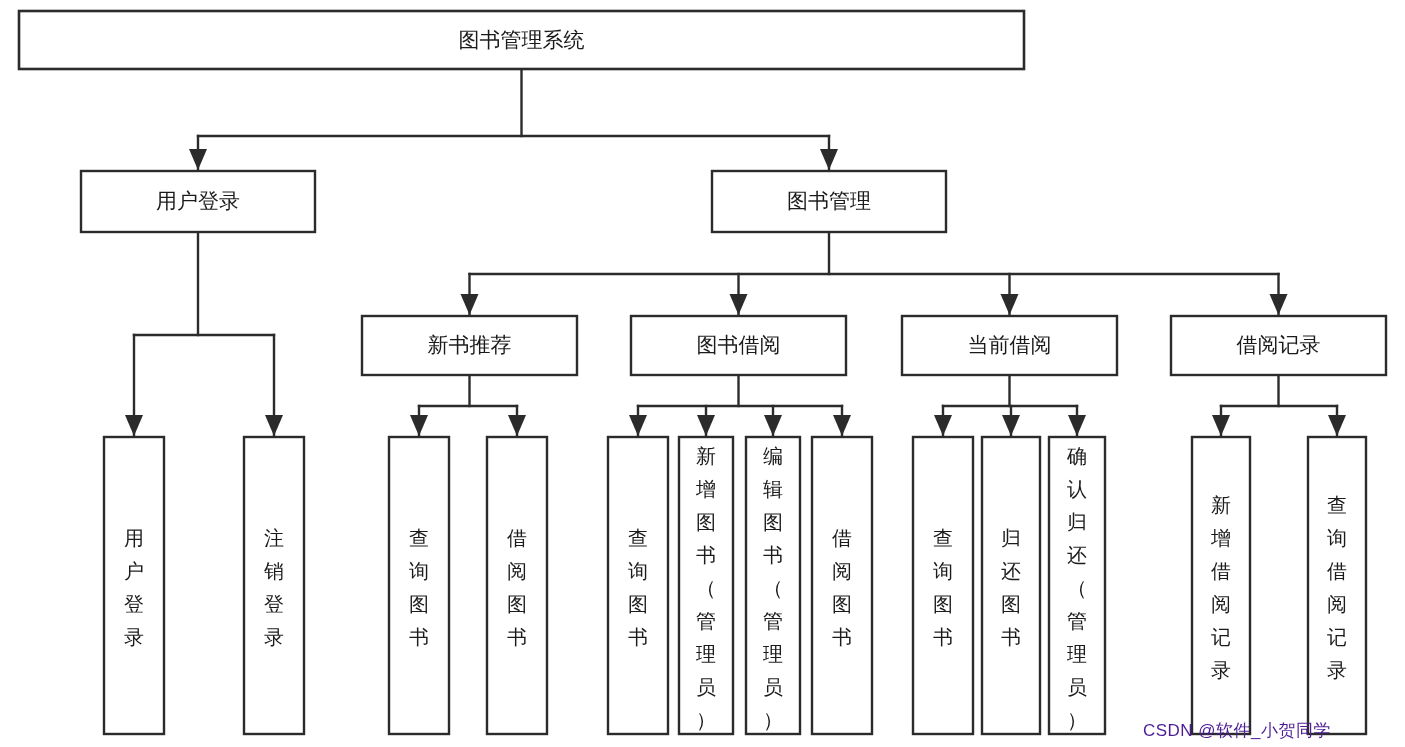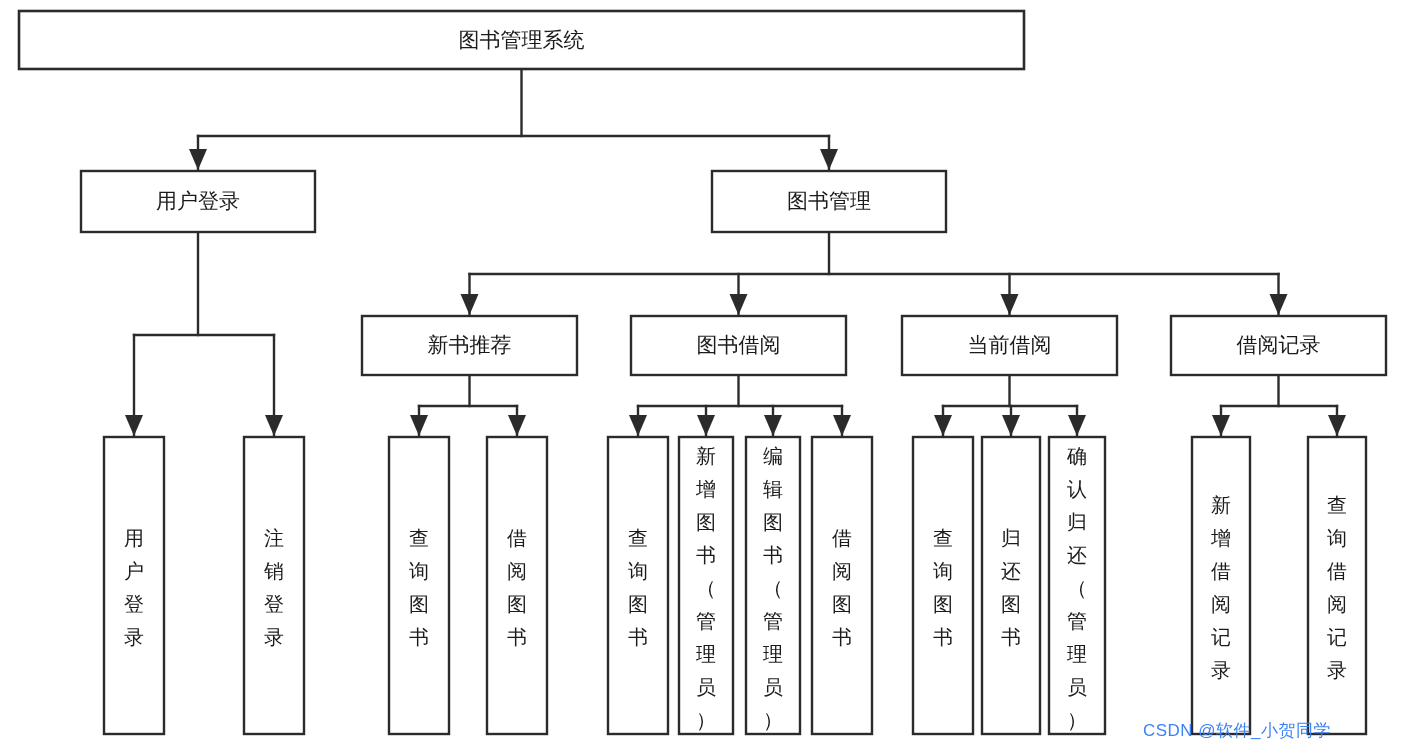--- a/index.html
+++ b/index.html
@@ -56,21 +56,21 @@
     font-family: "Liberation Sans", "DejaVu Sans", sans-serif;
     font-size: 20px;
     text-anchor: middle;
   }
   .watermark {
     position: absolute;
     right: 14px;
     bottom: 5px;
     font-family: "Liberation Sans", "DejaVu Sans", sans-serif;
     font-size: 17px;
-    color: #3b82f6;
+    color: #4c1d95;
     letter-spacing: 0.5px;
     white-space: nowrap;
     user-select: none;
   }
 </style>
 </head>
 <body>
 
 <div id="diagram-root">
   <svg class="diagram-canvas" viewBox="0 0 1405 747">

